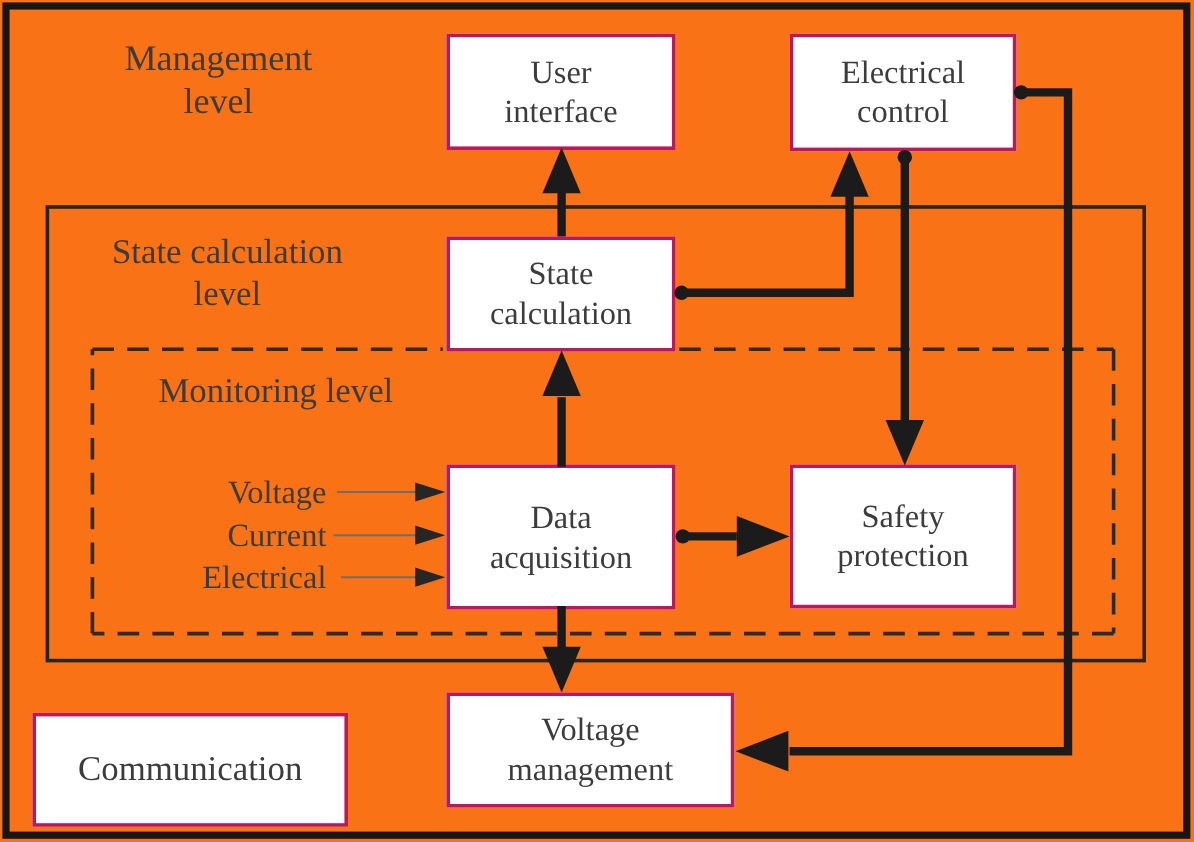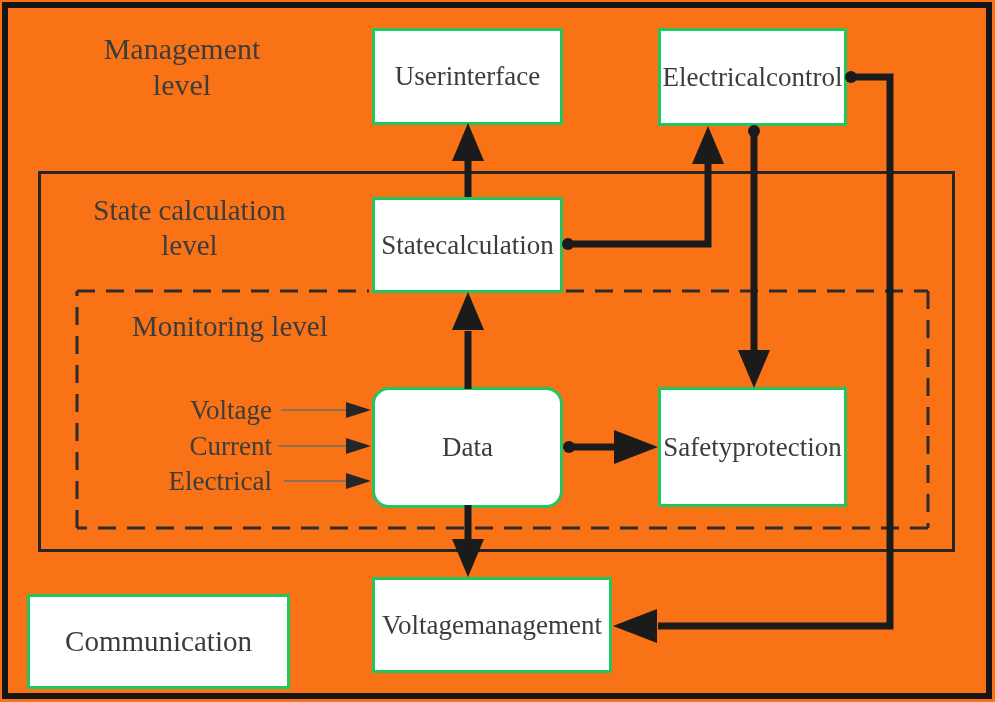--- a/index.html
+++ b/index.html
@@ -12,28 +12,28 @@
   .abs { position:absolute; box-sizing:border-box; }
   .outer-frame {
     left:2px; top:2px; width:990px; height:697px;
     border:6px solid #161616; z-index:0;
   }
   .state-frame {
     left:38px; top:171px; width:917px; height:381px;
     border:3px solid #262626; z-index:1;
   }
   .node {
-    border:3px solid #22c55e; background:#ffffff; z-index:2;
-    display:flex; flex-direction:row; align-items:center; justify-content:center;
+    border:3px solid #be185d; background:#ffffff; z-index:2;
+    display:flex; flex-direction:column; align-items:center; justify-content:center;
     font-size:27px; line-height:33px; text-align:center; color:#3c3c3c;
   }
   .node-user-interface     { left:372px; top:28px;  width:191px; height:97px; }
   .node-electrical-control { left:658px; top:28px;  width:189px; height:98px; }
   .node-state-calculation  { left:372px; top:197px; width:191px; height:96px; }
-  .node-data-acquisition   { left:372px; top:387px; width:191px; height:121px;border-radius:17px; }
+  .node-data-acquisition   { left:372px; top:387px; width:191px; height:121px; }
   .node-safety-protection  { left:658px; top:387px; width:189px; height:120px;text-align:center; }
   .node-thermal-management { left:372px; top:577px; width:240px; height:96px; }
   .node-communication      { left:27px;  top:578px; width:263px; height:95px; font-size:29px;margin-top:16px; }
   .lvl-label { z-index:2; text-align:center; }
   .lbl-management { left:62px; top:31px;  width:240px; font-size:30px; line-height:36px; }
   .lbl-statelevel { left:62px; top:193px; width:255px; font-size:29px; line-height:35px; }
   .lbl-monitoring { left:96px; top:310px; width:300px; font-size:29px; text-align:left;margin-left:36px; }
   .input-label {
     z-index:2; width:232px; left:40px; text-align:right;
     font-size:27px; line-height:30px;
@@ -72,20 +72,21 @@
   <div class="abs node node-electrical-control">
     <div>Electrical</div>
     <div>control</div>
   </div>
   <div class="abs node node-state-calculation">
     <div>State</div>
     <div>calculation</div>
   </div>
   <div class="abs node node-data-acquisition">
     <div>Data</div>
+    <div>acquisition</div>
   </div>
   <div class="abs node node-safety-protection">
     <div>Safety</div>
     <div>protection</div>
   </div>
   <div class="abs node node-thermal-management">
     <div>Voltage</div>
     <div>management</div>
   </div>
   <div class="abs node node-communication">

